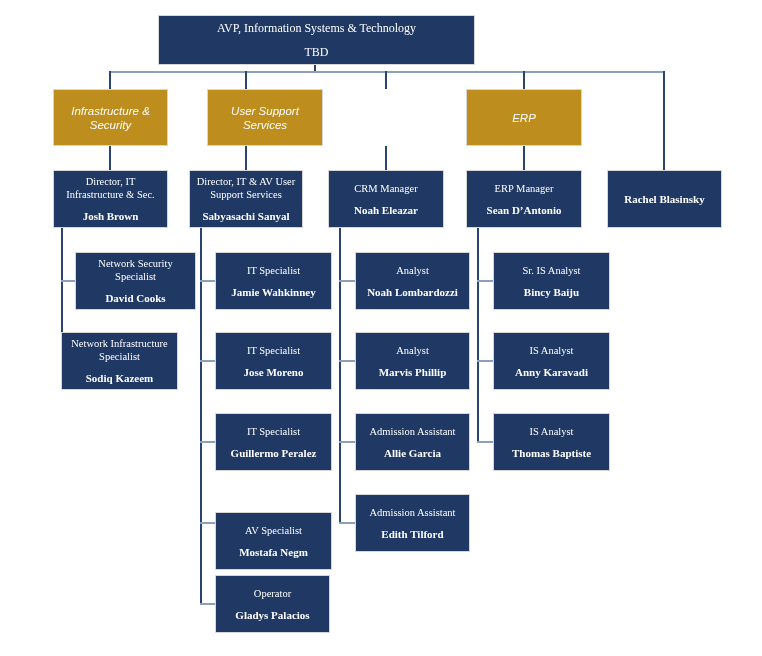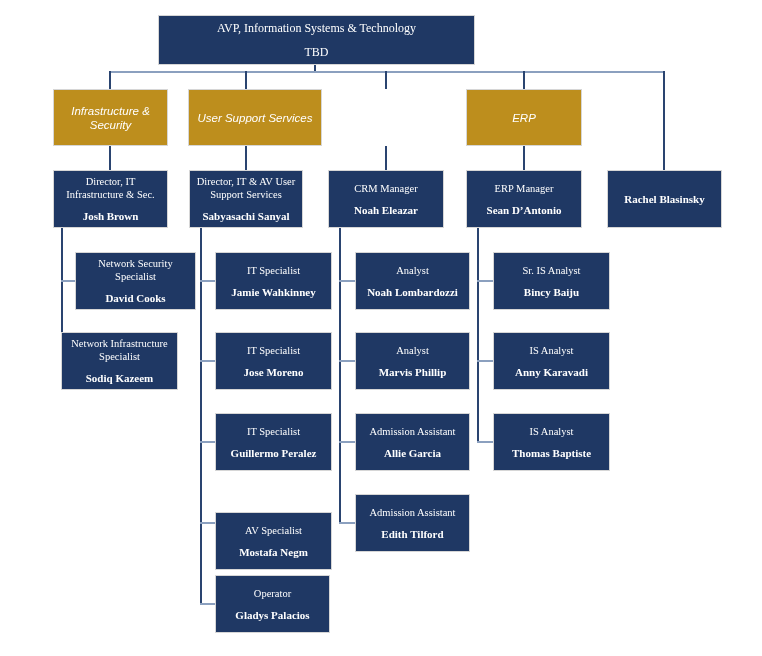--- a/index.html
+++ b/index.html
@@ -72,21 +72,21 @@
   <div class="line h" style="left:477px;top:441px;width:16px"></div>
 
   <div class="node navy root" style="left:158px;top:15px;width:317px;height:50px">
     <div class="title">AVP, Information Systems &amp; Technology</div>
     <div class="name">TBD</div>
   </div>
 
   <div class="node gold" style="left:53px;top:89px;width:115px;height:57px">
     <div class="label">Infrastructure &amp; Security</div>
   </div>
-  <div class="node gold" style="left:188px;top:89px;width:134px;height:57px">
+  <div class="node gold" style="left:207px;top:89px;width:116px;height:57px">
     <div class="label">User Support Services</div>
   </div>
   <div class="node gold" style="left:466px;top:89px;width:116px;height:57px">
     <div class="label">ERP</div>
   </div>
 
   <div class="node navy" style="left:53px;top:170px;width:115px;height:58px">
     <div class="title">Director, IT Infrastructure &amp; Sec.</div>
     <div class="name">Josh Brown</div>
   </div>

